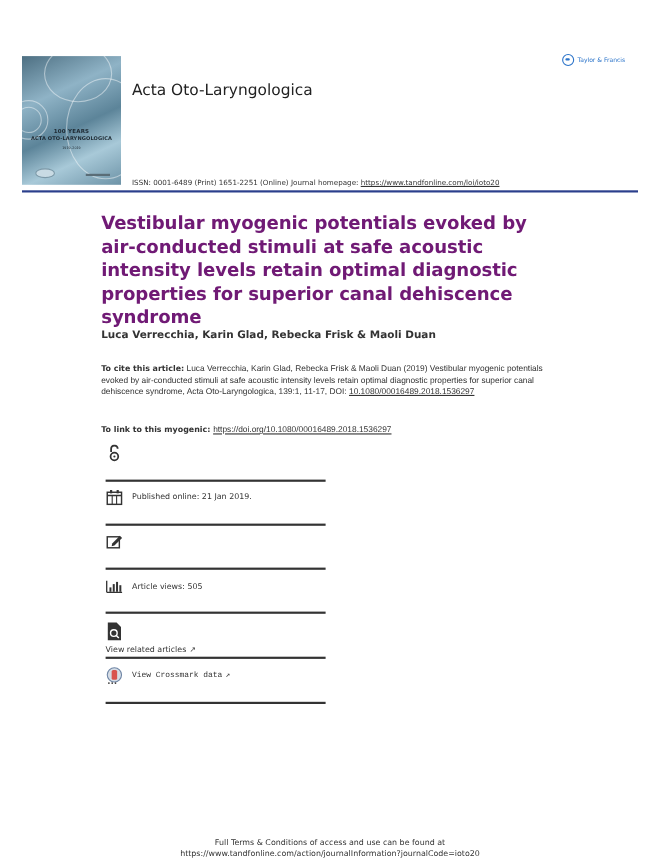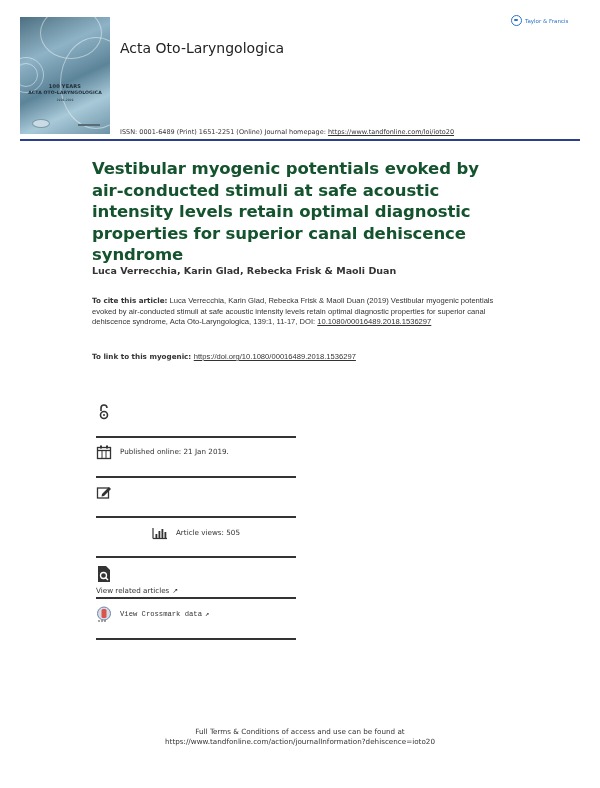--- a/index.html
+++ b/index.html
@@ -1,36 +1,36 @@
 <!DOCTYPE html>
 <html><head>
 <meta charset="utf-8">
 <style>
   html, body { margin:0; padding:0; background:#ffffff; }
   body { width:600px; height:788px; position:relative; overflow:hidden;
          font-family:"DejaVu Sans", sans-serif; color:#222; }
-  .abs { position:absolute; }
+  .abs { position:absolute;margin-top:34px; }
   .cover { left:20px; top:17px; width:90px; height:117px;
            background: linear-gradient(155deg,#4d6f82 0%,#8fb3c6 30%,#5c8499 55%,#a8c9d8 75%,#6d93a7 100%);
            overflow:hidden; }
   .cover .swirl { position:absolute; border:1px solid rgba(255,255,255,0.45); border-radius:50%; }
   .cover .t1 { position:absolute; left:0; right:0; top:66px; text-align:center; font-size:5px; font-weight:bold; color:#1e2a33; letter-spacing:0.2px; }
   .cover .t2 { position:absolute; left:0; right:0; top:73px; text-align:center; font-size:4.6px; font-weight:bold; color:#1e2a33; letter-spacing:0.1px; }
   .cover .t3 { position:absolute; left:0; right:0; top:81px; text-align:center; font-size:3px; color:#1e2a33; }
   .cover .oval { position:absolute; left:12px; bottom:6px; width:16px; height:7px; border-radius:50%; background:#c9dbe4; border:1px solid #7c99a8; }
   .cover .bl { position:absolute; right:10px; bottom:8px; width:22px; height:2px; background:#5a6d77; }
   .journal-title { left:120px; top:40px; font-size:14px; color:#222; font-family:"DejaVu Sans", sans-serif; }
   .issn { left:120px; top:128px; font-size:6.5px; color:#333; white-space:nowrap; }
   .issn a { color:#333; text-decoration:underline;text-align:right; }
   .rule { left:20px; top:139px; width:560px; height:2px; background:#2b3f8c; }
   .tf-logo { left:511px; top:15px; display:flex; align-items:center; gap:3px; }
   .tf-logo .circ { width:11px; height:11px; border:1.5px solid #2a73c9; border-radius:50%; position:relative; box-sizing:border-box; }
   .tf-logo .circ::after { content:""; position:absolute; left:2px; top:3px; width:4px; height:2px; background:#2a73c9; border-radius:2px; }
   .tf-logo .txt { font-size:5.5px; color:#2a73c9; line-height:6px; }
-  .article-title { left:92px; top:158px; width:420px; font-size:16.5px; line-height:21.5px; font-weight:bold; color:#14532d; letter-spacing:-0.1px; }
+  .article-title { left:92px; top:158px; width:420px; font-size:16.5px; line-height:21.5px; font-weight:bold; color:#701a75; letter-spacing:-0.1px; }
   .authors { left:92px; top:265px; font-size:9.5px; font-weight:bold; color:#333; }
   .cite { left:92px; top:296px; width:420px; font-size:7.6px; line-height:10.5px; color:#333; font-family:"Liberation Sans", sans-serif; }
   .cite b, .link-row b { font-family:"DejaVu Sans", sans-serif; font-weight:bold; font-size:7.2px; }
   .cite a, .link-row a { color:#333; text-decoration:underline; }
   .link-row { left:92px; top:352px; font-size:7.6px; color:#333; font-family:"Liberation Sans", sans-serif; }
   .info-row { position:absolute; left:96px; width:200px; display:flex; align-items:flex-start; }
   .info-row .ico { width:16px; height:16px; flex:0 0 16px; margin-right:8px; position:relative; }
   .info-row .lbl { font-size:7.2px; line-height:9.5px; color:#333; }
   .divider { position:absolute; left:96px; width:200px; height:1.5px; background:#333; }
   .ext { font-size:7px; margin-left:3px; }
@@ -107,21 +107,21 @@
 <div class="info-row" style="top:484px;">
   <div class="ico">
     <svg width="16" height="16" viewBox="0 0 16 16">
         <rect x="1.5" y="4" width="11" height="10" fill="none" stroke="#333" stroke-width="1.3"></rect>
         <path d="M6 10 L13 3 L15 5 L8 12 L5.5 12.5 Z" fill="#333"></path>
       </svg>
   </div>
 </div>
 <div class="divider" style="top:516px;"></div>
 
-<div class="info-row" style="top:524px;justify-content:center;">
+<div class="info-row" style="top:524px;">
   <div class="ico">
     <svg width="16" height="16" viewBox="0 0 16 16">
         <line x1="1" y1="14.5" x2="15" y2="14.5" stroke="#333" stroke-width="1.2"></line>
         <line x1="1" y1="4" x2="1" y2="14.5" stroke="#333" stroke-width="1.2"></line>
         <rect x="3.5" y="10" width="1.8" height="4" fill="#333"></rect>
         <rect x="6.5" y="7" width="1.8" height="7" fill="#333"></rect>
         <rect x="9.5" y="5" width="1.8" height="9" fill="#333"></rect>
         <rect x="12.5" y="8" width="1.8" height="6" fill="#333"></rect>
       </svg>
   </div>
@@ -150,14 +150,14 @@
         <circle cx="6" cy="15" r="0.8" fill="#333"></circle>
         <circle cx="9" cy="15" r="0.8" fill="#333"></circle>
       </svg>
   </div>
   <div class="lbl" style="padding-top:4px;font-family:Liberation Mono, monospace;"><span>View Crossmark data</span><span class="ext">↗</span></div>
 </div>
 <div class="divider" style="top:638px;"></div>
 
 <div class="abs footer">
   <div>Full Terms &amp; Conditions of access and use can be found at</div>
-  <div>https://www.tandfonline.com/action/journalInformation?dehiscence=ioto20</div>
+  <div>https://www.tandfonline.com/action/journalInformation?journalCode=ioto20</div>
 </div>
 
 </body></html>

